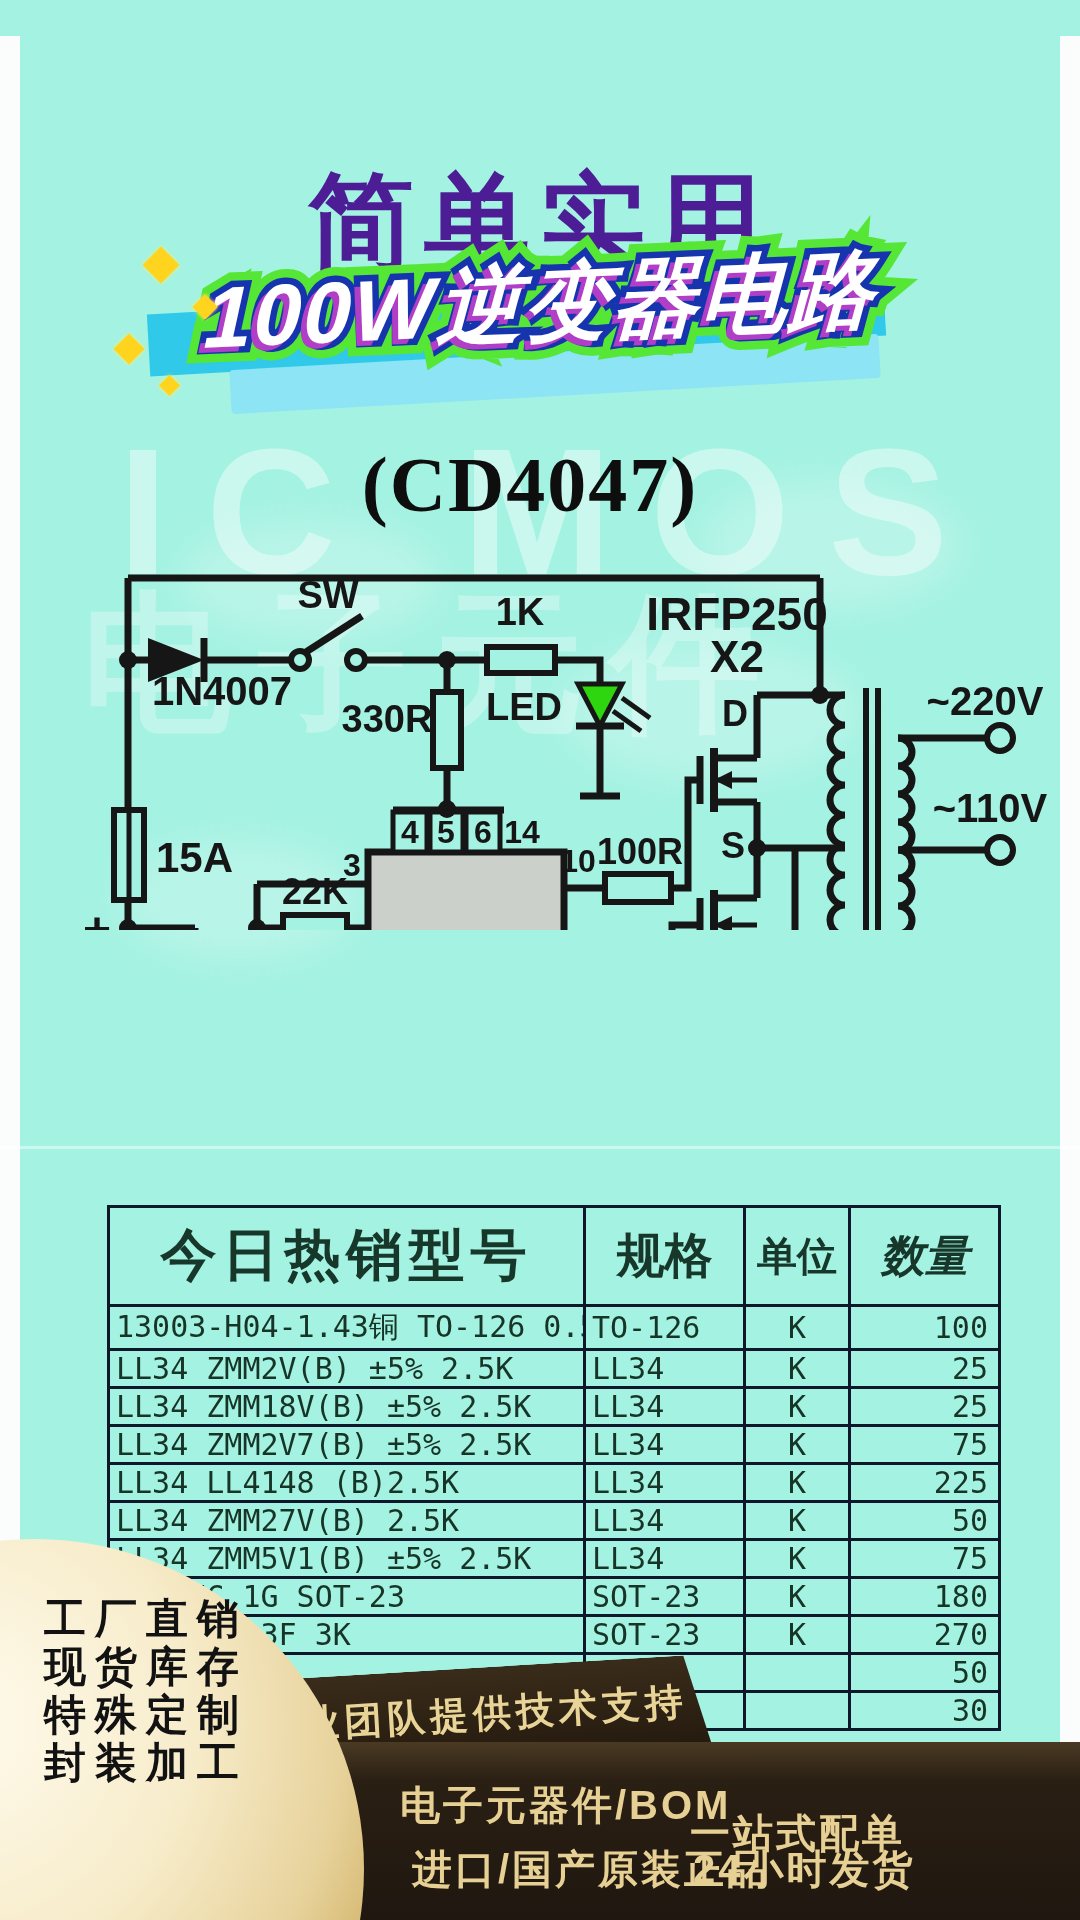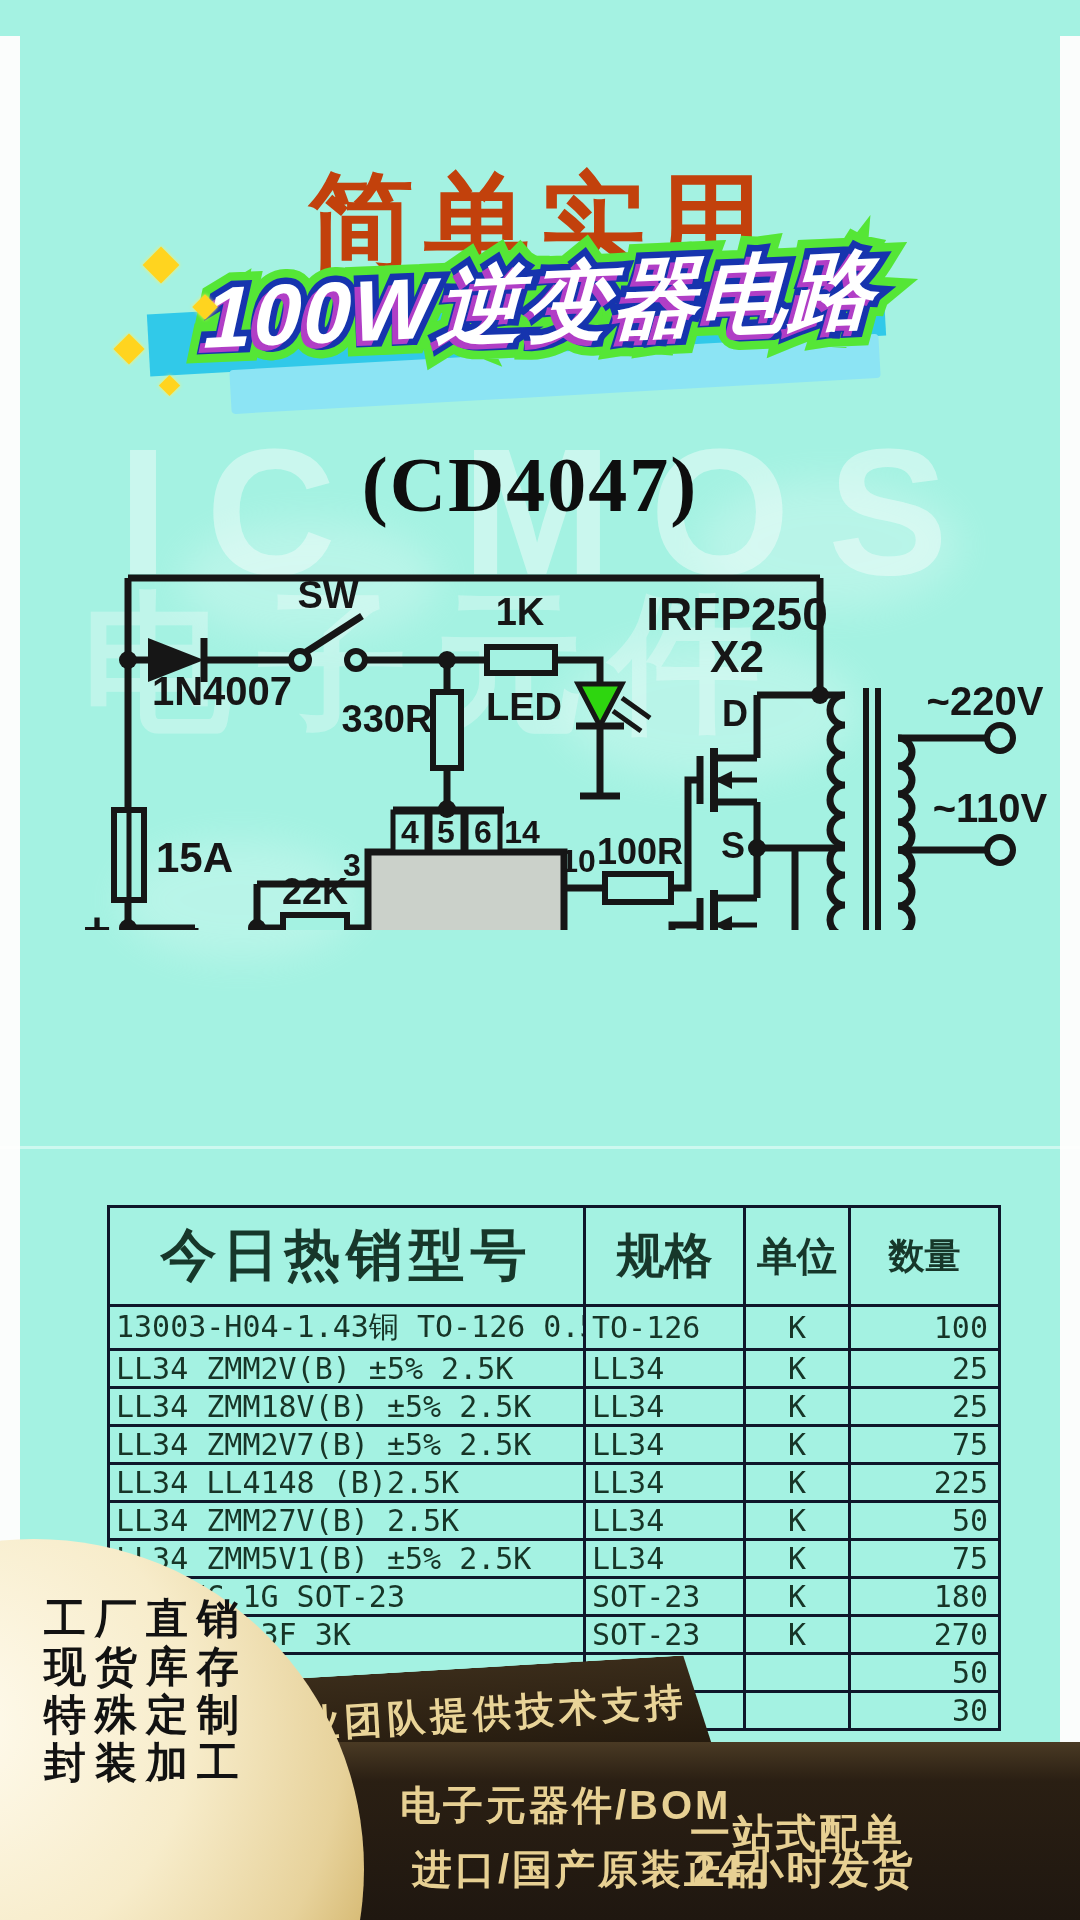--- a/index.html
+++ b/index.html
@@ -12,21 +12,21 @@
   .wm1{left:118px;top:408px;font-size:180px;letter-spacing:38px;opacity:.42;}
   .wm2{left:82px;top:565px;font-size:150px;letter-spacing:26px;opacity:.30;}
   
   .edge{position:absolute;top:36px;width:20px;background:#fbfdfc;z-index:1;}
   .edge.left{left:0;height:1530px;}
   .edge.right{left:1060px;height:1756px;}
   .seam{position:absolute;left:0;top:1146px;width:1080px;height:3px;background:rgba(255,255,255,.45);z-index:1;}
 
   
   .title-main{position:absolute;left:0;top:152px;width:1080px;text-align:center;z-index:3;
-    font-size:106px;font-weight:900;letter-spacing:10px;color:#c2410c;}
+    font-size:106px;font-weight:900;letter-spacing:10px;color:#4c1d95;}
   .streak{position:absolute;z-index:2;}
   .streak-a{left:148px;top:294px;width:737px;height:62px;background:#31c9e9;transform:rotate(-3.2deg);}
   .streak-b{left:230px;top:352px;width:650px;height:44px;background:#8ce4f4;transform:rotate(-3.2deg);border-radius:4px;}
   .banner{position:absolute;left:50%;top:246px;transform:translateX(-50%) rotate(-2.5deg) skewX(-4deg);
     z-index:3;display:grid;white-space:nowrap;}
   .banner span{grid-area:1/1;font-size:86px;font-weight:900;font-style:italic;letter-spacing:2px;}
   .banner .glow{-webkit-text-stroke:30px #55e636;color:transparent;}
   .banner .outline{-webkit-text-stroke:13px #1634ae;color:transparent;}
   .banner .fill{color:#ffffff;text-shadow:-6px 5px 0 #b13ec6;}
   .sparkle{position:absolute;background:#ffd41f;transform:rotate(45deg);z-index:4;box-shadow:0 0 4px #fff060;}
@@ -38,21 +38,21 @@
   .circuit text{font-family:"Liberation Sans",sans-serif;font-weight:700;fill:#161616;}
 
   
   table.parts{position:absolute;left:107px;top:1205px;width:871px;z-index:2;
     border-collapse:collapse;table-layout:fixed;}
   table.parts th,table.parts td{border:3px solid #0f172a;overflow:hidden;white-space:nowrap;}
   table.parts th{height:94px;color:#17372a;font-weight:700;}
   th.h-model{width:471px;color:#c1272d;font-size:56px;letter-spacing:6px;}
   th.h-spec{width:155px;font-size:48px;}
   th.h-unit{width:100px;font-size:40px;}
-  th.h-qty{width:145px;font-size:36px;}
+  th.h-qty{width:145px;font-size:44px;font-style:italic;}
   table.parts td{height:34px;font-family:"DejaVu Sans Mono","Liberation Mono",monospace;
     font-size:30px;color:#173527;padding:0 6px;}
   table.parts td.c3{text-align:right;padding-right:10px;}
   table.parts td.c2{text-align:center;}
 
   
   .ribbon{position:absolute;left:236px;top:1668px;width:474px;height:92px;z-index:4;
     background:linear-gradient(180deg,#3a2c1a,#241a0e);transform:rotate(-3.4deg);
     clip-path:polygon(0 0,95% 0,100% 100%,1% 100%);
     display:flex;align-items:center;justify-content:center;}

